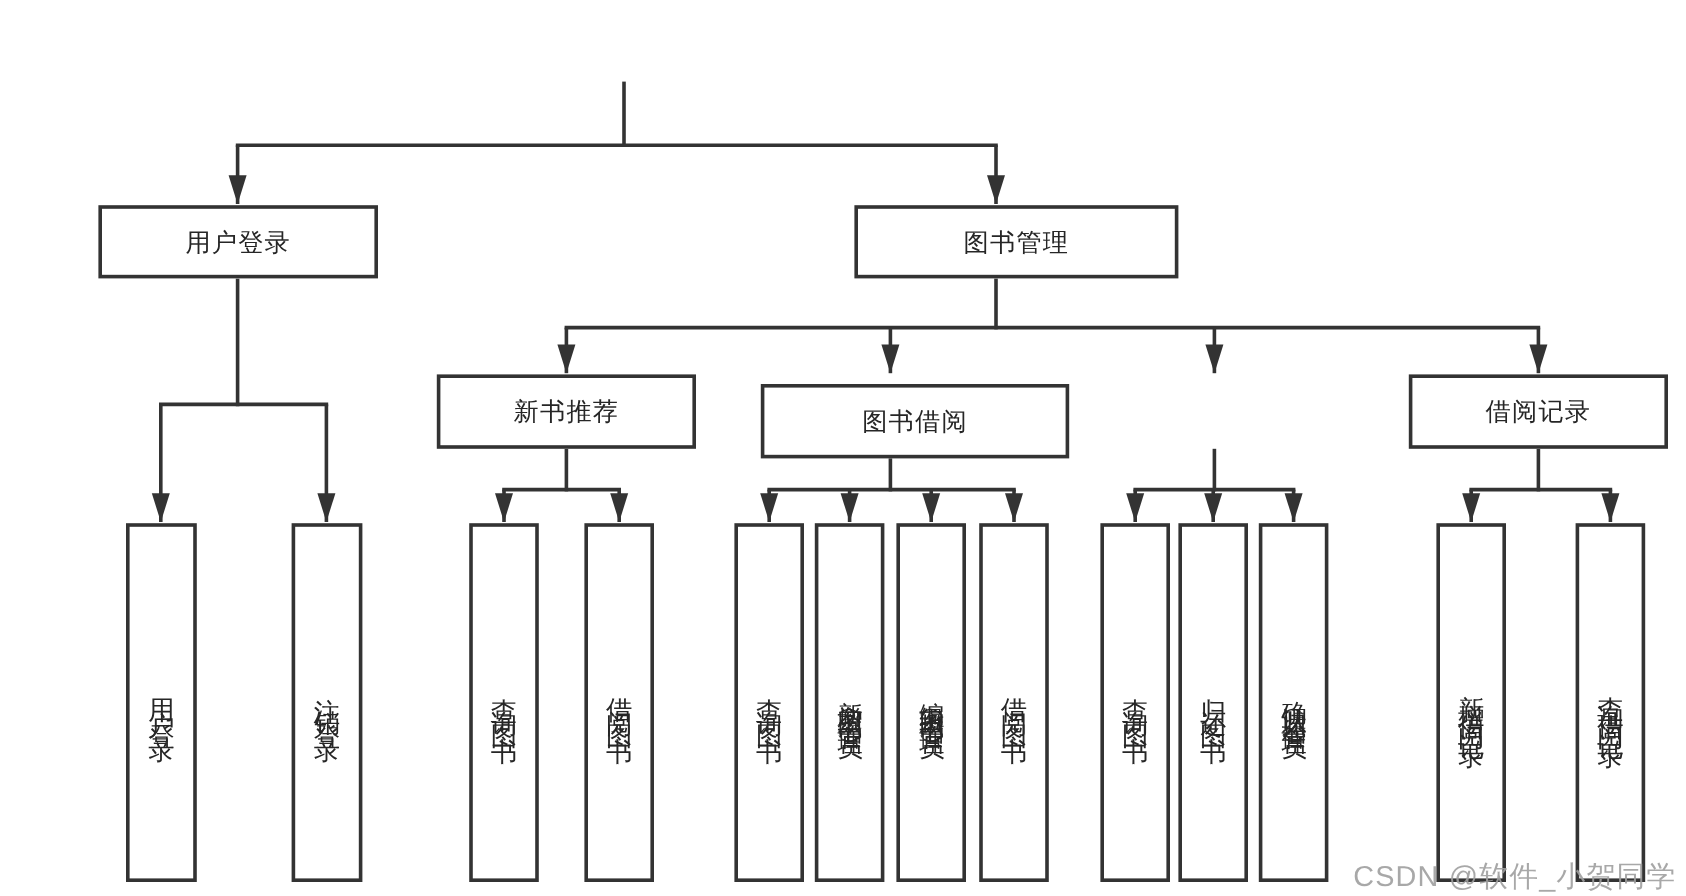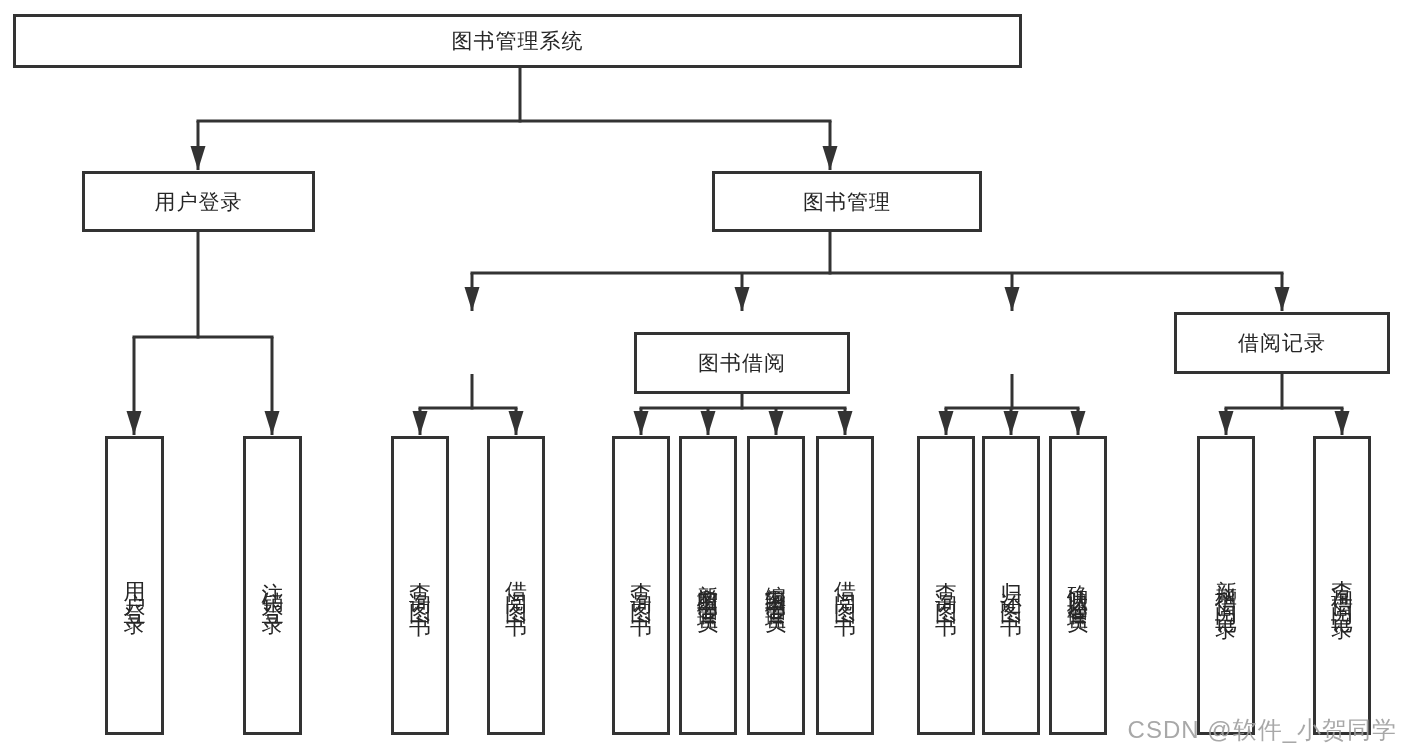--- a/index.html
+++ b/index.html
@@ -107,32 +107,32 @@
       <line x1="1011" y1="408" x2="1011" y2="435" marker-end="url(#arrow)"></line>
       <line x1="1078" y1="408" x2="1078" y2="435" marker-end="url(#arrow)"></line>
 
       <line x1="1282" y1="374" x2="1282" y2="409.5"></line>
       <line x1="1224.5" y1="408" x2="1343.5" y2="408"></line>
       <line x1="1226" y1="408" x2="1226" y2="435" marker-end="url(#arrow)"></line>
       <line x1="1342" y1="408" x2="1342" y2="435" marker-end="url(#arrow)"></line>
     </g>
   </svg>
 
-  <div class="box" style="left:13px; top:14px; width:1009px; height:54px;">
-    <span class="h-label">图书管理系统</span>
-  </div>
 
   <div class="box" style="left:82px; top:171px; width:233px; height:61px;">
     <span class="h-label">用户登录</span>
   </div>
   <div class="box" style="left:712px; top:171px; width:270px; height:61px;">
     <span class="h-label">图书管理</span>
   </div>
 
-  <div class="box" style="left:634px; top:332px; width:216px; height:62px;">
+  <div class="box" style="left:364px; top:312px; width:216px; height:62px;">
+    <span class="h-label">新书推荐</span>
+  </div>
+  <div class="box" style="left:634px; top:320px; width:257px; height:62px;">
     <span class="h-label">图书借阅</span>
   </div>
   <div class="box" style="left:1174px; top:312px; width:216px; height:62px;">
     <span class="h-label">借阅记录</span>
   </div>
 
   <div class="box" style="left:105px; top:436px; width:59px; height:299px;">
     <span class="v-label">用户登录</span>
   </div>
   <div class="box" style="left:243px; top:436px; width:59px; height:299px;">

